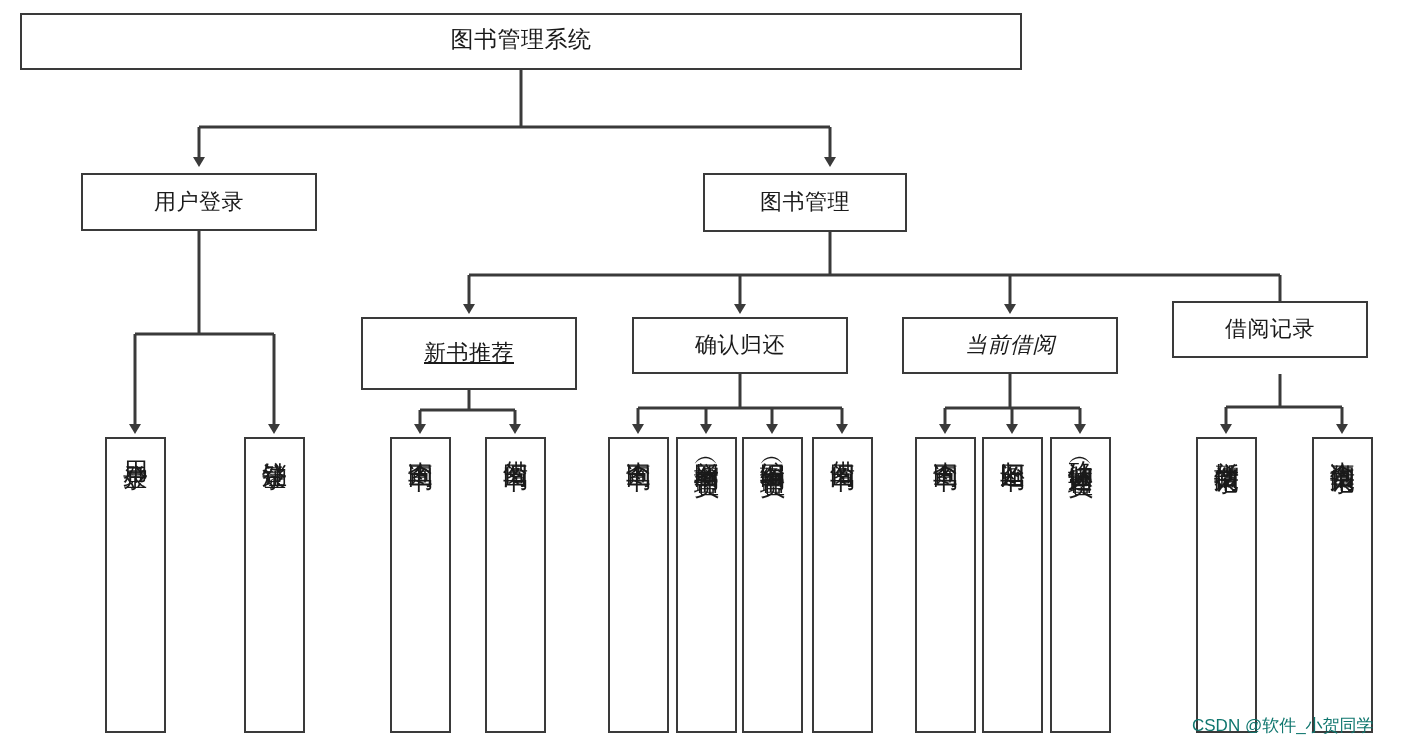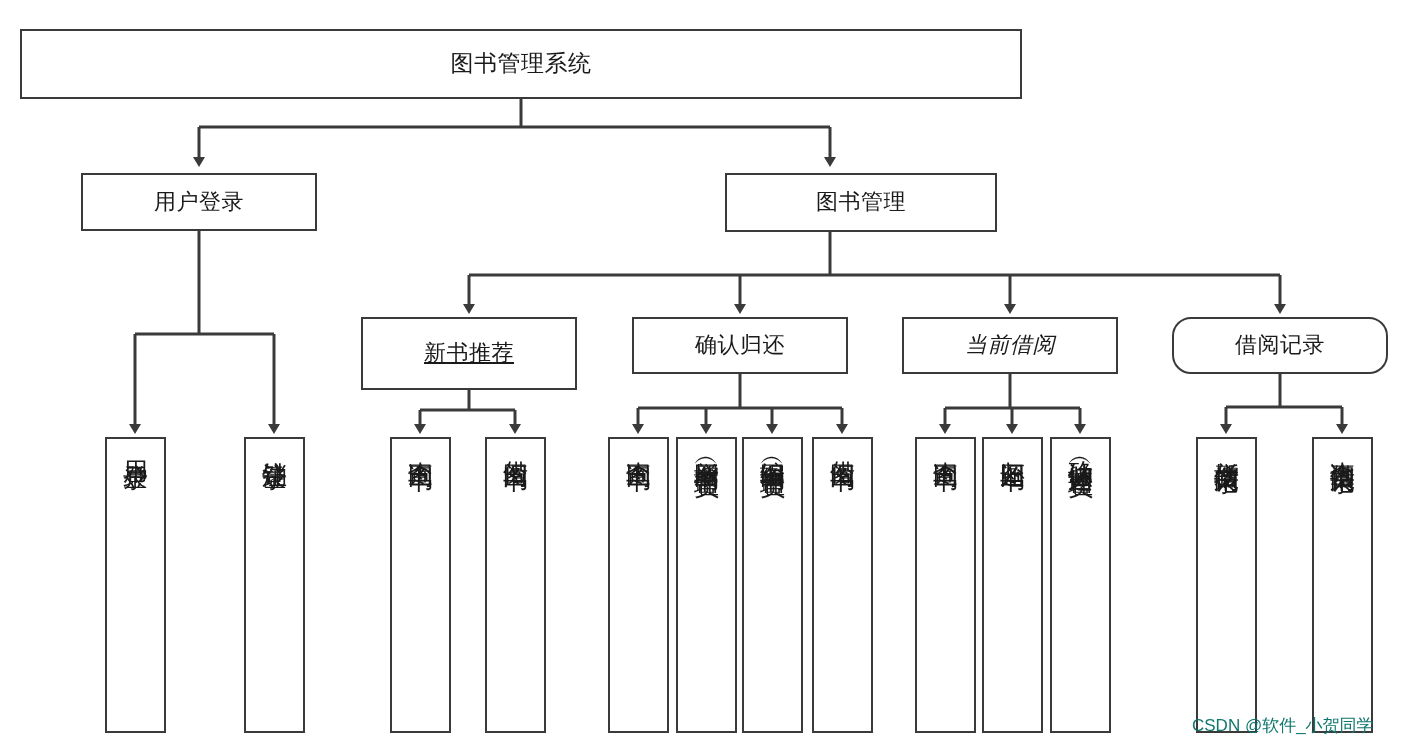--- a/index.html
+++ b/index.html
@@ -117,41 +117,41 @@
       <path d="M1012,408 L1012,425" marker-end="url(#arrow)"></path>
       <path d="M1080,408 L1080,425" marker-end="url(#arrow)"></path>
 
       <path d="M1280,374 L1280,407"></path>
       <path d="M1226,407 L1342,407"></path>
       <path d="M1226,407 L1226,425" marker-end="url(#arrow)"></path>
       <path d="M1342,407 L1342,425" marker-end="url(#arrow)"></path>
     </g>
   </svg>
 
-  <div class="node horizontal root" style="left:20px; top:29px; width:1002px; height:70px;">
+  <div class="node horizontal root" style="left:20px; top:13px; width:1002px; height:57px;font-family:Liberation Mono, monospace;">
     <span class="label">图书管理系统</span>
   </div>
 
   <div class="node horizontal" style="left:81px; top:173px; width:236px; height:58px;">
     <span class="label">用户登录</span>
   </div>
-  <div class="node horizontal" style="left:725px; top:173px; width:272px; height:59px;">
+  <div class="node horizontal" style="left:703px; top:173px; width:204px; height:59px;">
     <span class="label">图书管理</span>
   </div>
 
   <div class="node horizontal" style="left:361px; top:317px; width:216px; height:73px;text-decoration:underline;">
     <span class="label">新书推荐</span>
   </div>
   <div class="node horizontal" style="left:632px; top:317px; width:216px; height:57px;">
     <span class="label">确认归还</span>
   </div>
   <div class="node horizontal" style="left:902px; top:317px; width:216px; height:57px;font-style:italic;">
     <span class="label">当前借阅</span>
   </div>
-  <div class="node horizontal" style="left:1172px; top:317px; width:216px; height:57px;border-radius:19px;">
+  <div class="node horizontal" style="left:1172px; top:301px; width:196px; height:57px;">
     <span class="label">借阅记录</span>
   </div>
 
   <div class="node vertical" style="left:105px; top:437px; width:61px; height:296px;">
     <span class="label">用户登录</span>
   </div>
   <div class="node vertical" style="left:244px; top:437px; width:61px; height:296px;">
     <span class="label">注销登录</span>
   </div>
 

